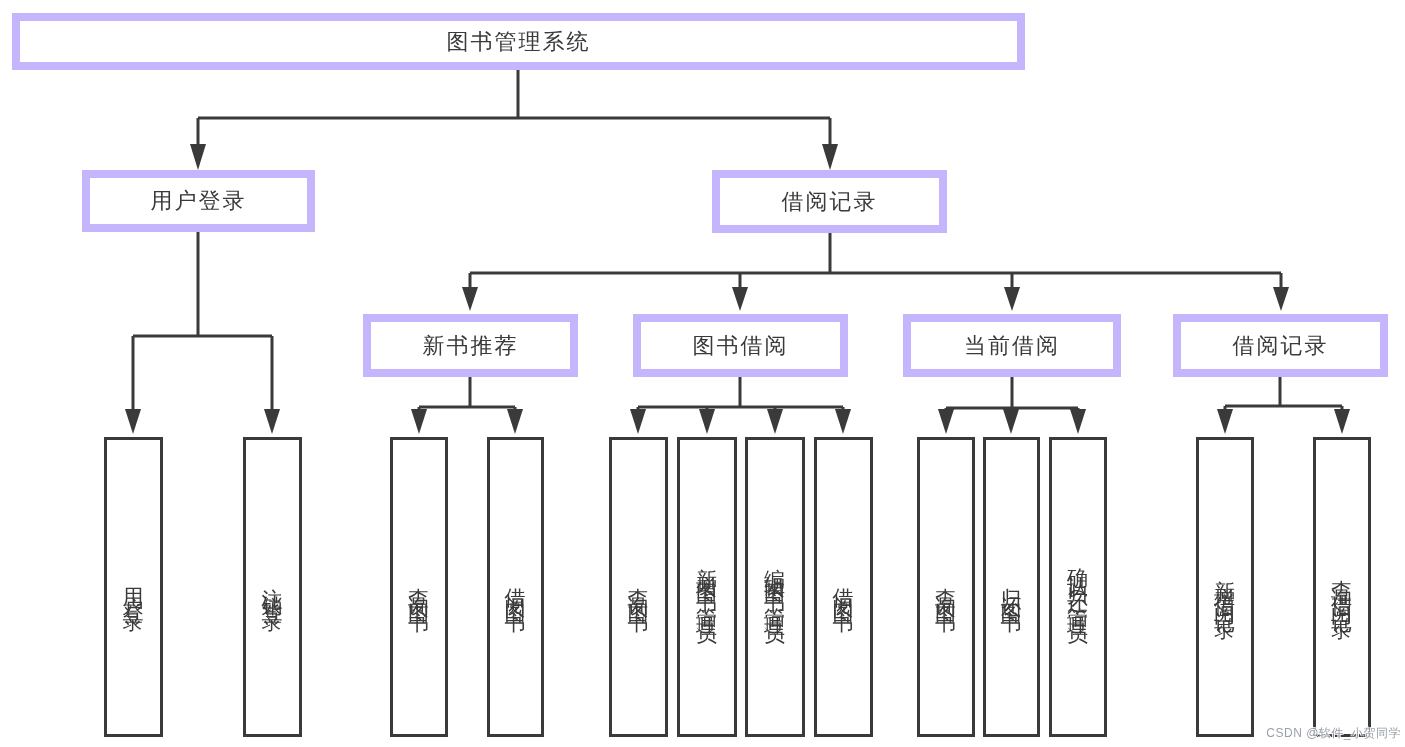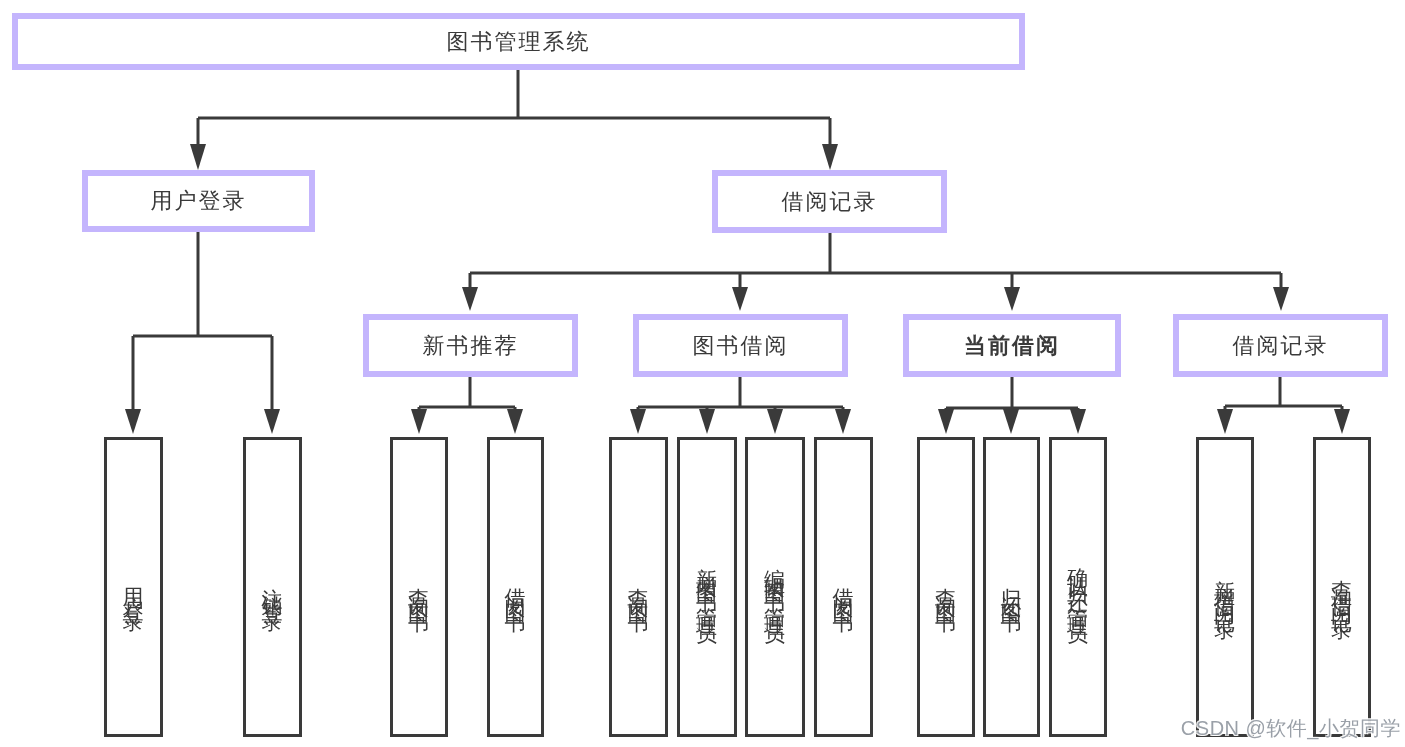--- a/index.html
+++ b/index.html
@@ -19,35 +19,35 @@
   svg.connectors path {
     stroke:#3a3a3a; stroke-width:3; fill:none;
   }
   svg.connectors polygon {
     fill:#3a3a3a; stroke:none;
   }
 
   .hbox {
     position:absolute;
     background:#ffffff;
-    border:6px solid #c4b5fd;
+    border:8px solid #c4b5fd;
     display:flex; align-items:center; justify-content:center;
     color:#3a3a3a;
     font-size:22px;
     letter-spacing:2px;
     white-space:nowrap;
   }
 
   #root-box  { left:12px;  top:13px;  width:1013px; height:57px; }
   #l2-0      { left:82px;  top:170px; width:233px;  height:62px; }
   #l2-1      { left:712px; top:170px; width:235px;  height:63px; }
 
   #l3-0 { left:363px;  top:314px; width:215px; height:63px; }
   #l3-1 { left:633px;  top:314px; width:215px; height:63px; }
-  #l3-2 { left:903px;  top:314px; width:218px; height:63px;font-weight:bold; }
+  #l3-2 { left:903px;  top:314px; width:218px; height:63px; }
   #l3-3 { left:1173px; top:314px; width:215px; height:63px; }
 
   .vcol {
     position:absolute;
     top:437px; height:300px;
     background:#ffffff;
     border:3px solid #3a3a3a;
     display:flex; align-items:center; justify-content:center;
     color:#3a3a3a;
   }
@@ -70,21 +70,21 @@
   #c4 { left:814px;  width:59px; }
   #d1 { left:917px;  width:58px; }
   #d2 { left:983px;  width:57px; }
   #d3 { left:1049px; width:58px; }
   #e1 { left:1196px; width:58px; }
   #e2 { left:1313px; width:58px; }
 
   .watermark {
     position:absolute;
     right:4px; bottom:5px;
-    font-size:20px;
+    font-size:12px;
     letter-spacing:0.5px;
     color:#9aa0a8;
     white-space:nowrap;
     text-shadow: 1px 1px 0 rgba(255,255,255,.9), -1px -1px 0 rgba(255,255,255,.9),
                  1px -1px 0 rgba(255,255,255,.9), -1px 1px 0 rgba(255,255,255,.9);
   }
 </style>
 </head>
 <body>
 

